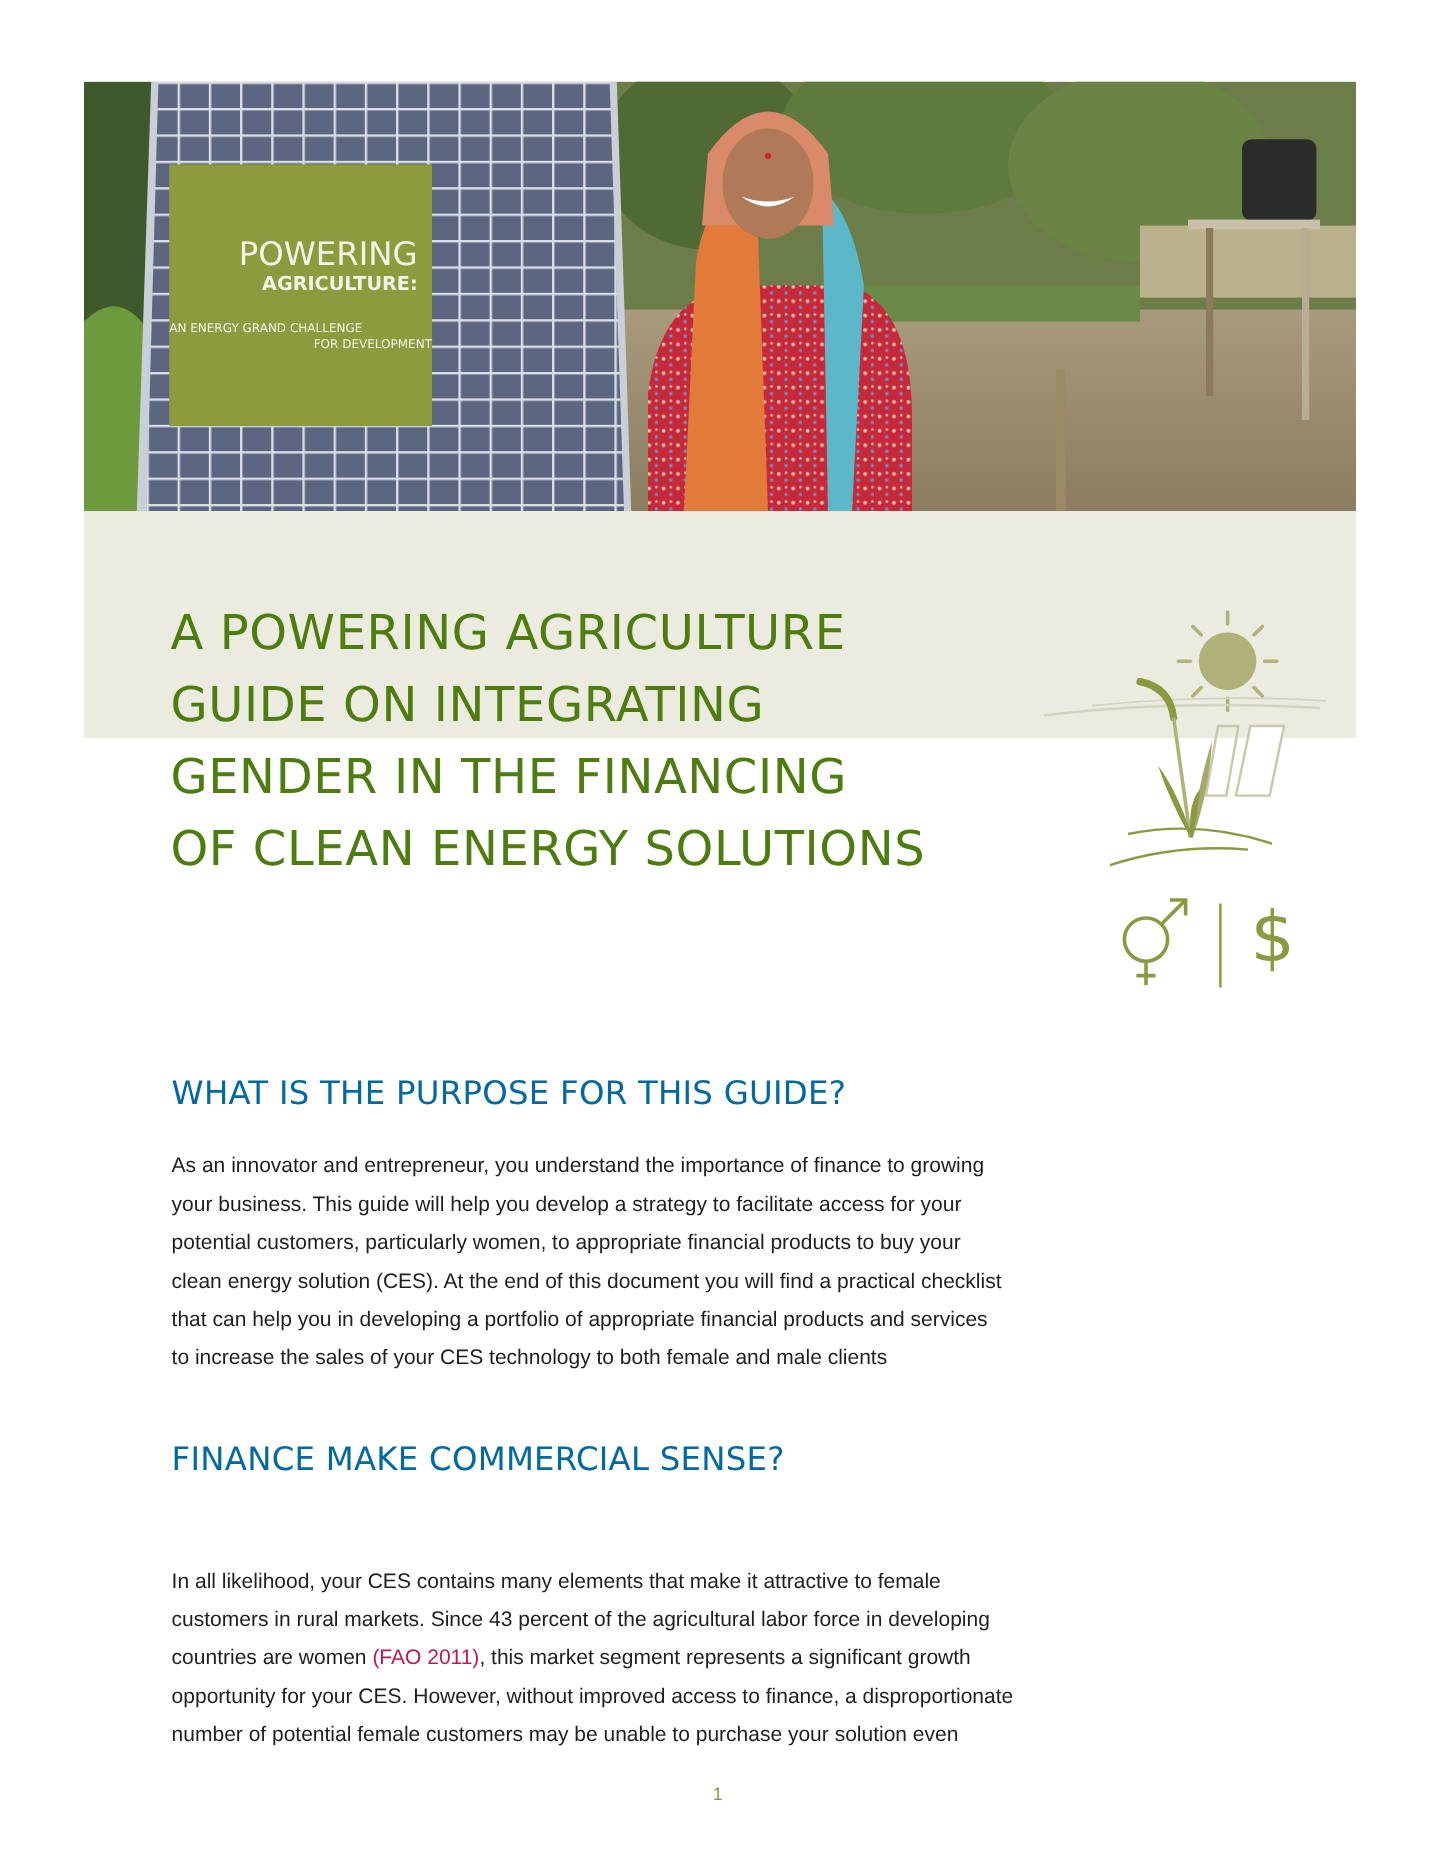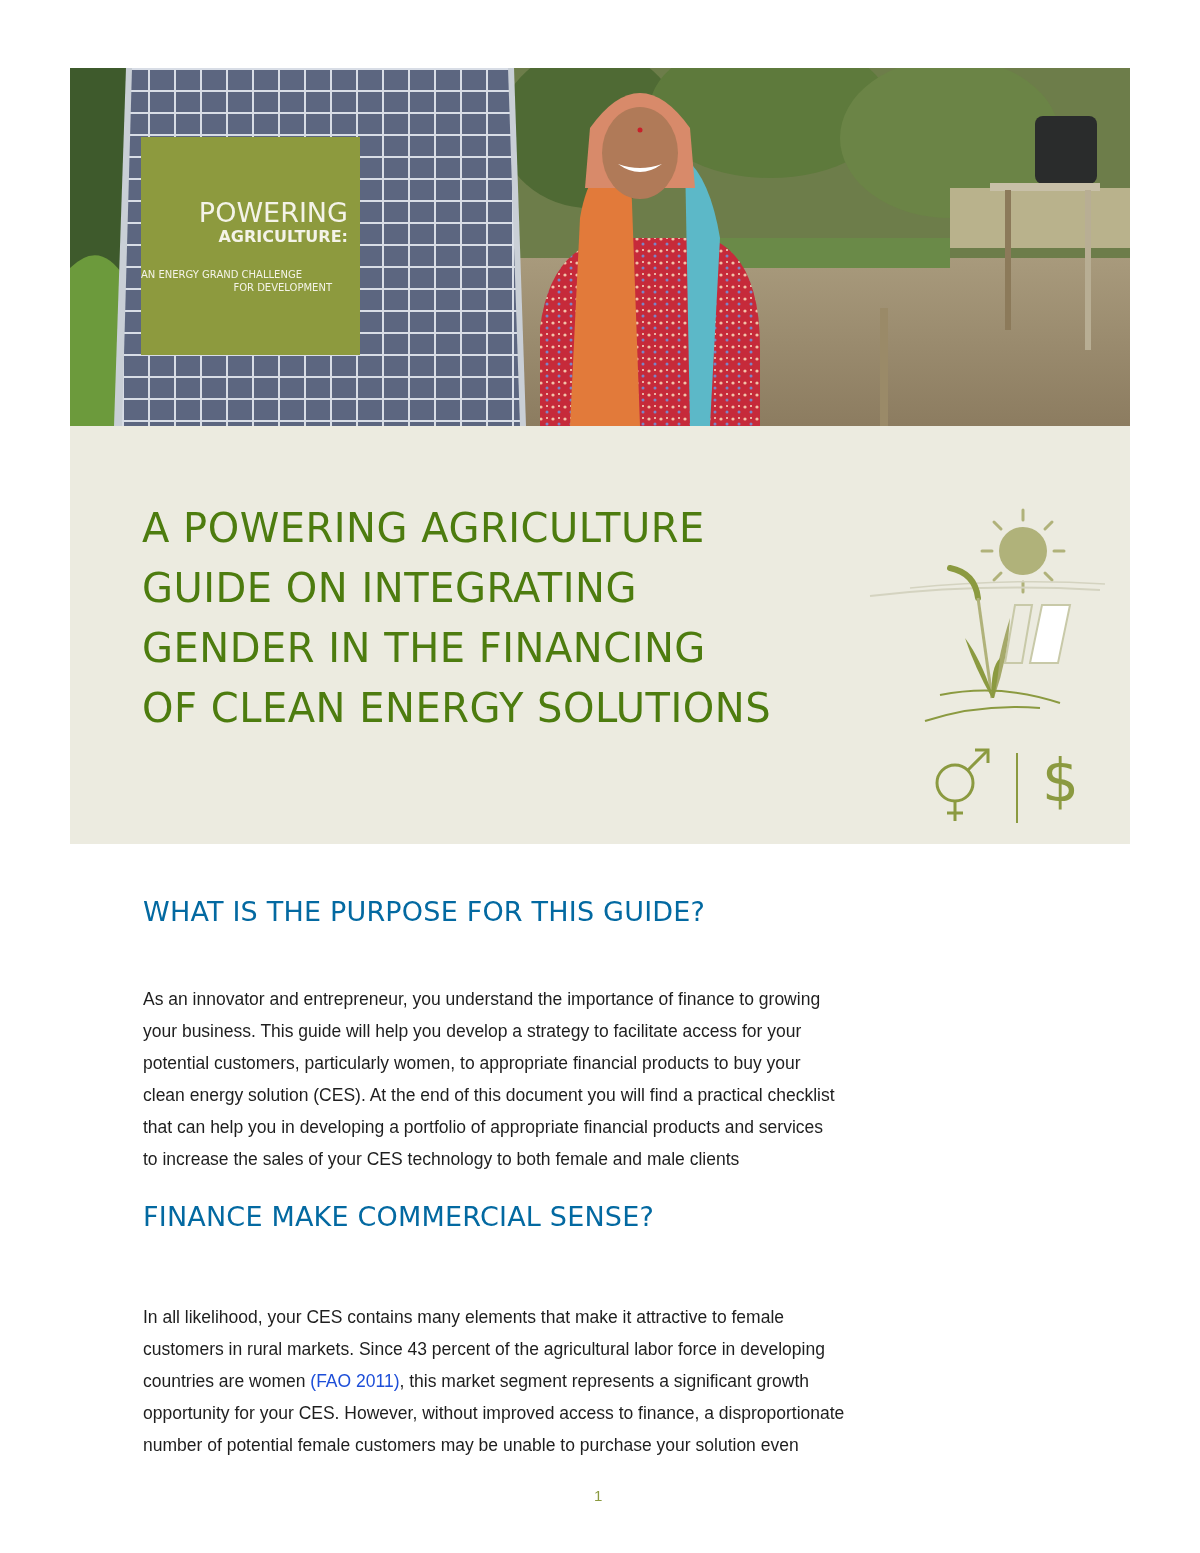--- a/index.html
+++ b/index.html
@@ -12,21 +12,21 @@
       height: 1553px;
       position: relative;
       overflow: hidden;
       font-family: "Liberation Sans", sans-serif;
     }
     .banner {
       position: absolute;
       left: 70px;
       top: 68px;
       width: 1060px;
-      height: 776px;
+      height: 547px;
       background: #ecebe0;
     }
     .photo {
       position: absolute;
       left: 0;
       top: 0;
       width: 1060px;
       height: 358px;
       overflow: hidden;
     }
@@ -61,21 +61,21 @@
     .brand-line3 {
       position: absolute;
       left: 0;
       top: 133px;
       font-size: 10px;
       line-height: 1;
       white-space: nowrap;
     }
     .brand-line4 {
       position: absolute;
-      right: 28px;
+      right: 0;
       top: 146px;
       font-size: 10px;
       line-height: 1;
       white-space: nowrap;
     }
     .title {
       position: absolute;
       left: 72px;
       top: 430px;
       margin: 0;
@@ -110,21 +110,21 @@
       position: absolute;
       left: 143px;
       width: 810px;
       margin: 0;
       color: #1e1e1e;
       font-family: "Liberation Sans", sans-serif;
       font-size: 17.5px;
       line-height: 32px;
     }
     .para span.line { display: block; white-space: nowrap; }
-    .citation { color: #1d4ed8; }
+    .citation { color: #be185d; }
     .page-number {
       position: absolute;
       left: 594px;
       top: 1487px;
       color: #8b9a40;
       font-family: "Liberation Sans", sans-serif;
       font-size: 15px;
     }
   </style>
 </head>
@@ -249,21 +249,21 @@
       <line x1="157" y1="255" x2="157" y2="325" stroke="#8b9a40" stroke-width="2"></line>
     </svg>
     <div style="position:absolute; left:182px; top:248px; font-family:'DejaVu Sans', sans-serif; font-size:58px; line-height:70px; color:#8b9a40;">$</div>
   </div>
 </div>
 
 <h2 class="section-heading" style="top:887px;">
   <span>WHAT IS THE PURPOSE FOR THIS GUIDE?</span>
 </h2>
 
-<div class="para" style="top:955px;margin-top:28px;">
+<div class="para" style="top:955px;">
   <span class="line">As an innovator and entrepreneur, you understand the importance of finance to growing</span>
   <span class="line">your business. This guide will help you develop a strategy to facilitate access for your</span>
   <span class="line">potential customers, particularly women, to appropriate financial products to buy your</span>
   <span class="line">clean energy solution (CES). At the end of this document you will find a practical checklist</span>
   <span class="line">that can help you in developing a portfolio of appropriate financial products and services</span>
   <span class="line">to increase the sales of your CES technology to both female and male clients</span>
 </div>
 
 <h2 class="section-heading" style="top:1192px;">
   <span>FINANCE MAKE COMMERCIAL SENSE?</span>

